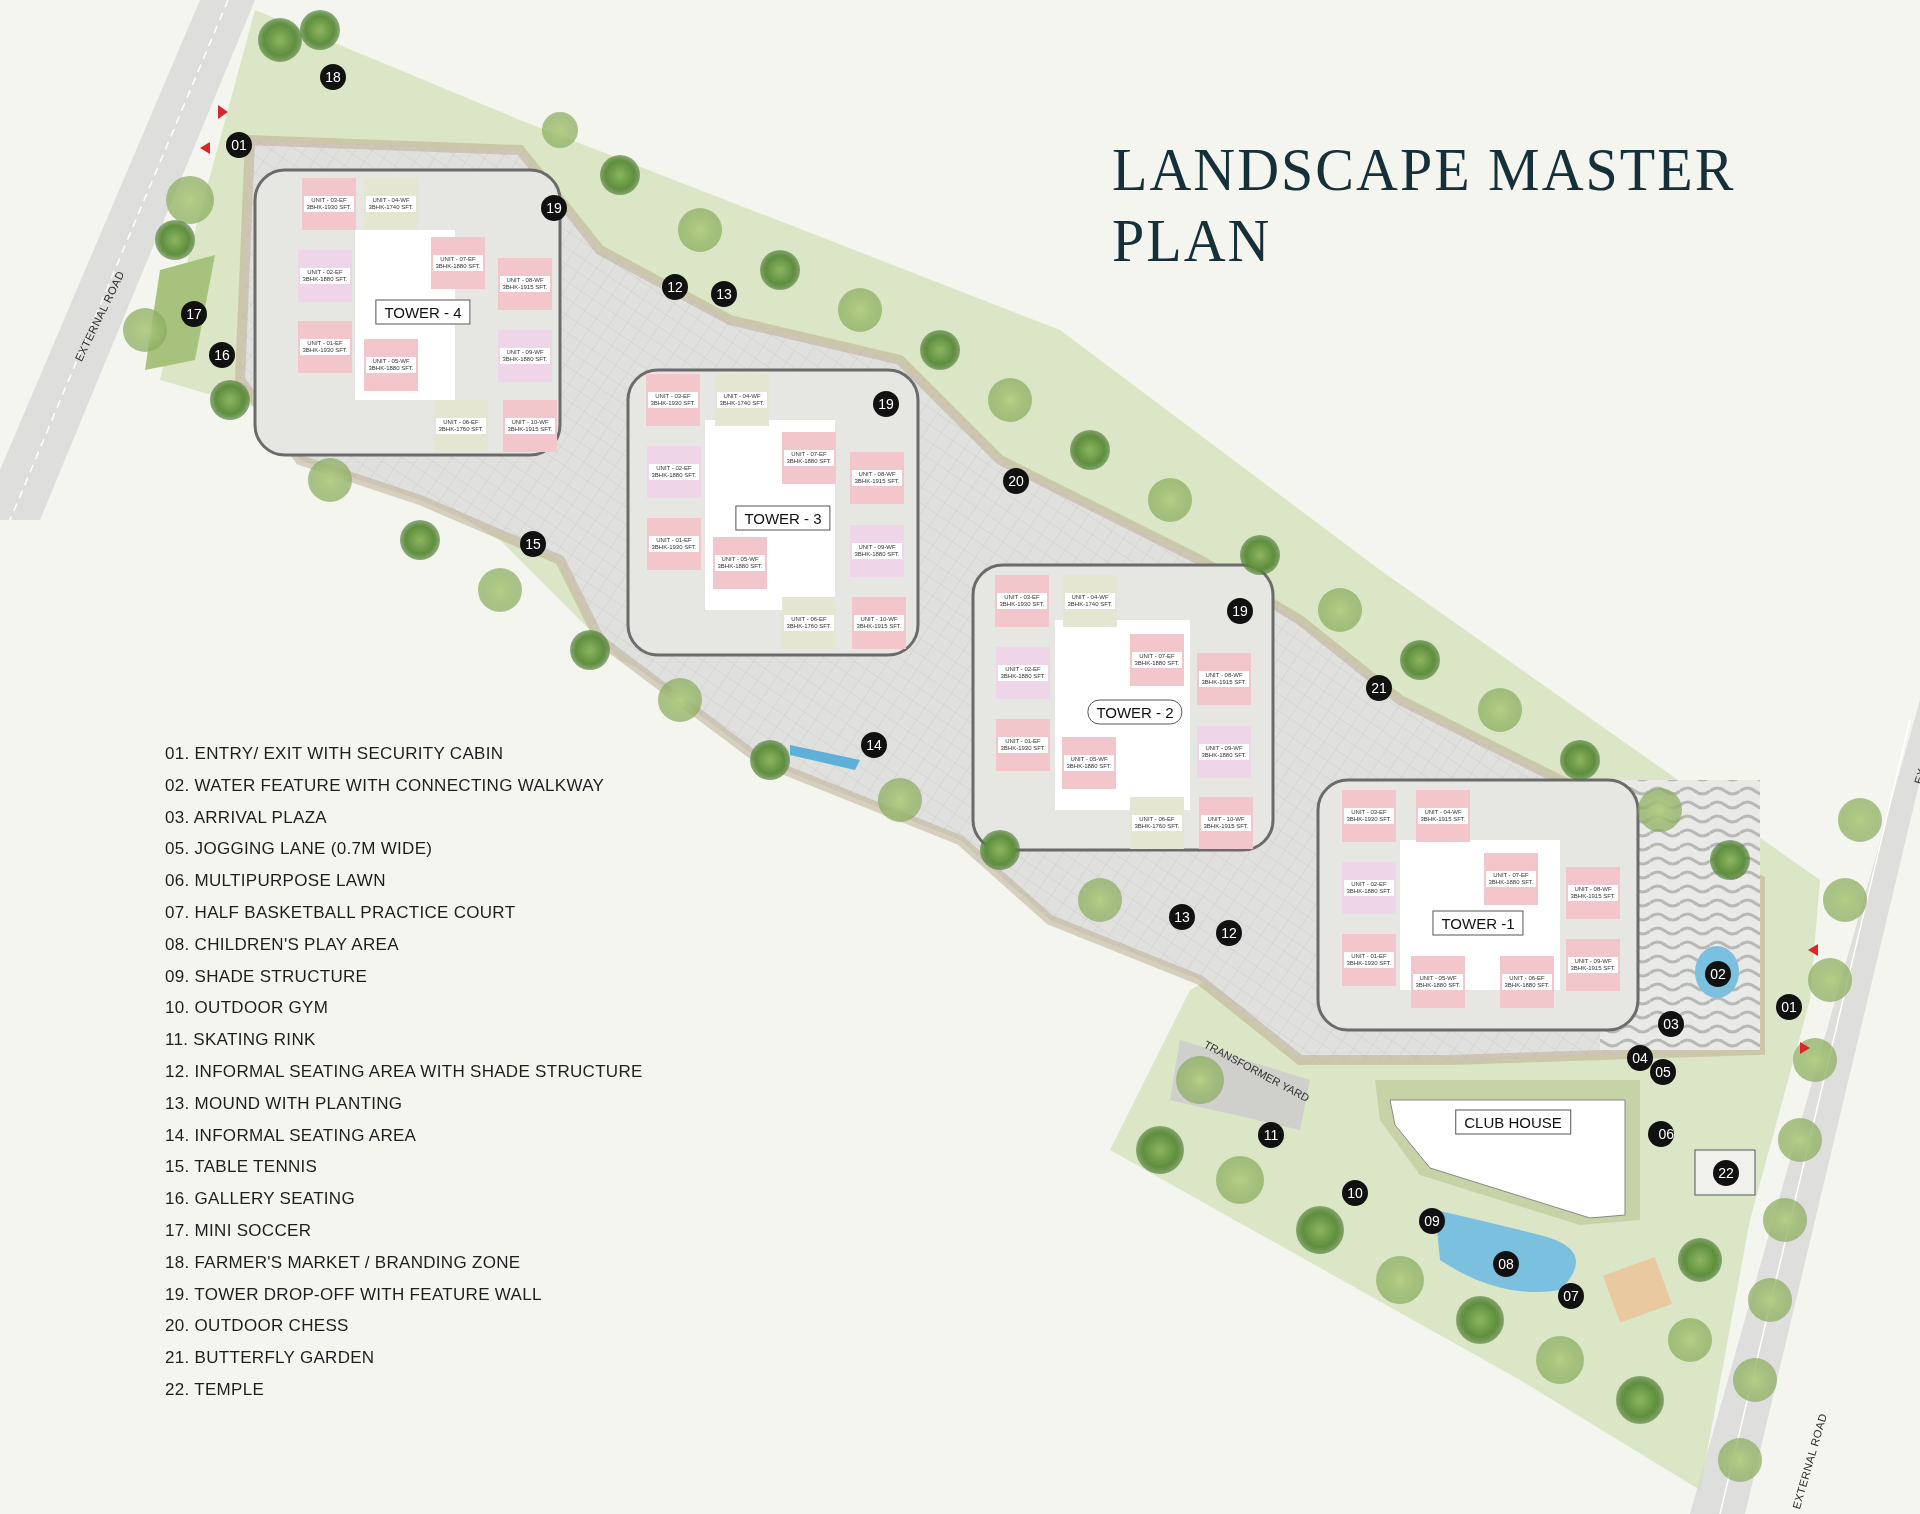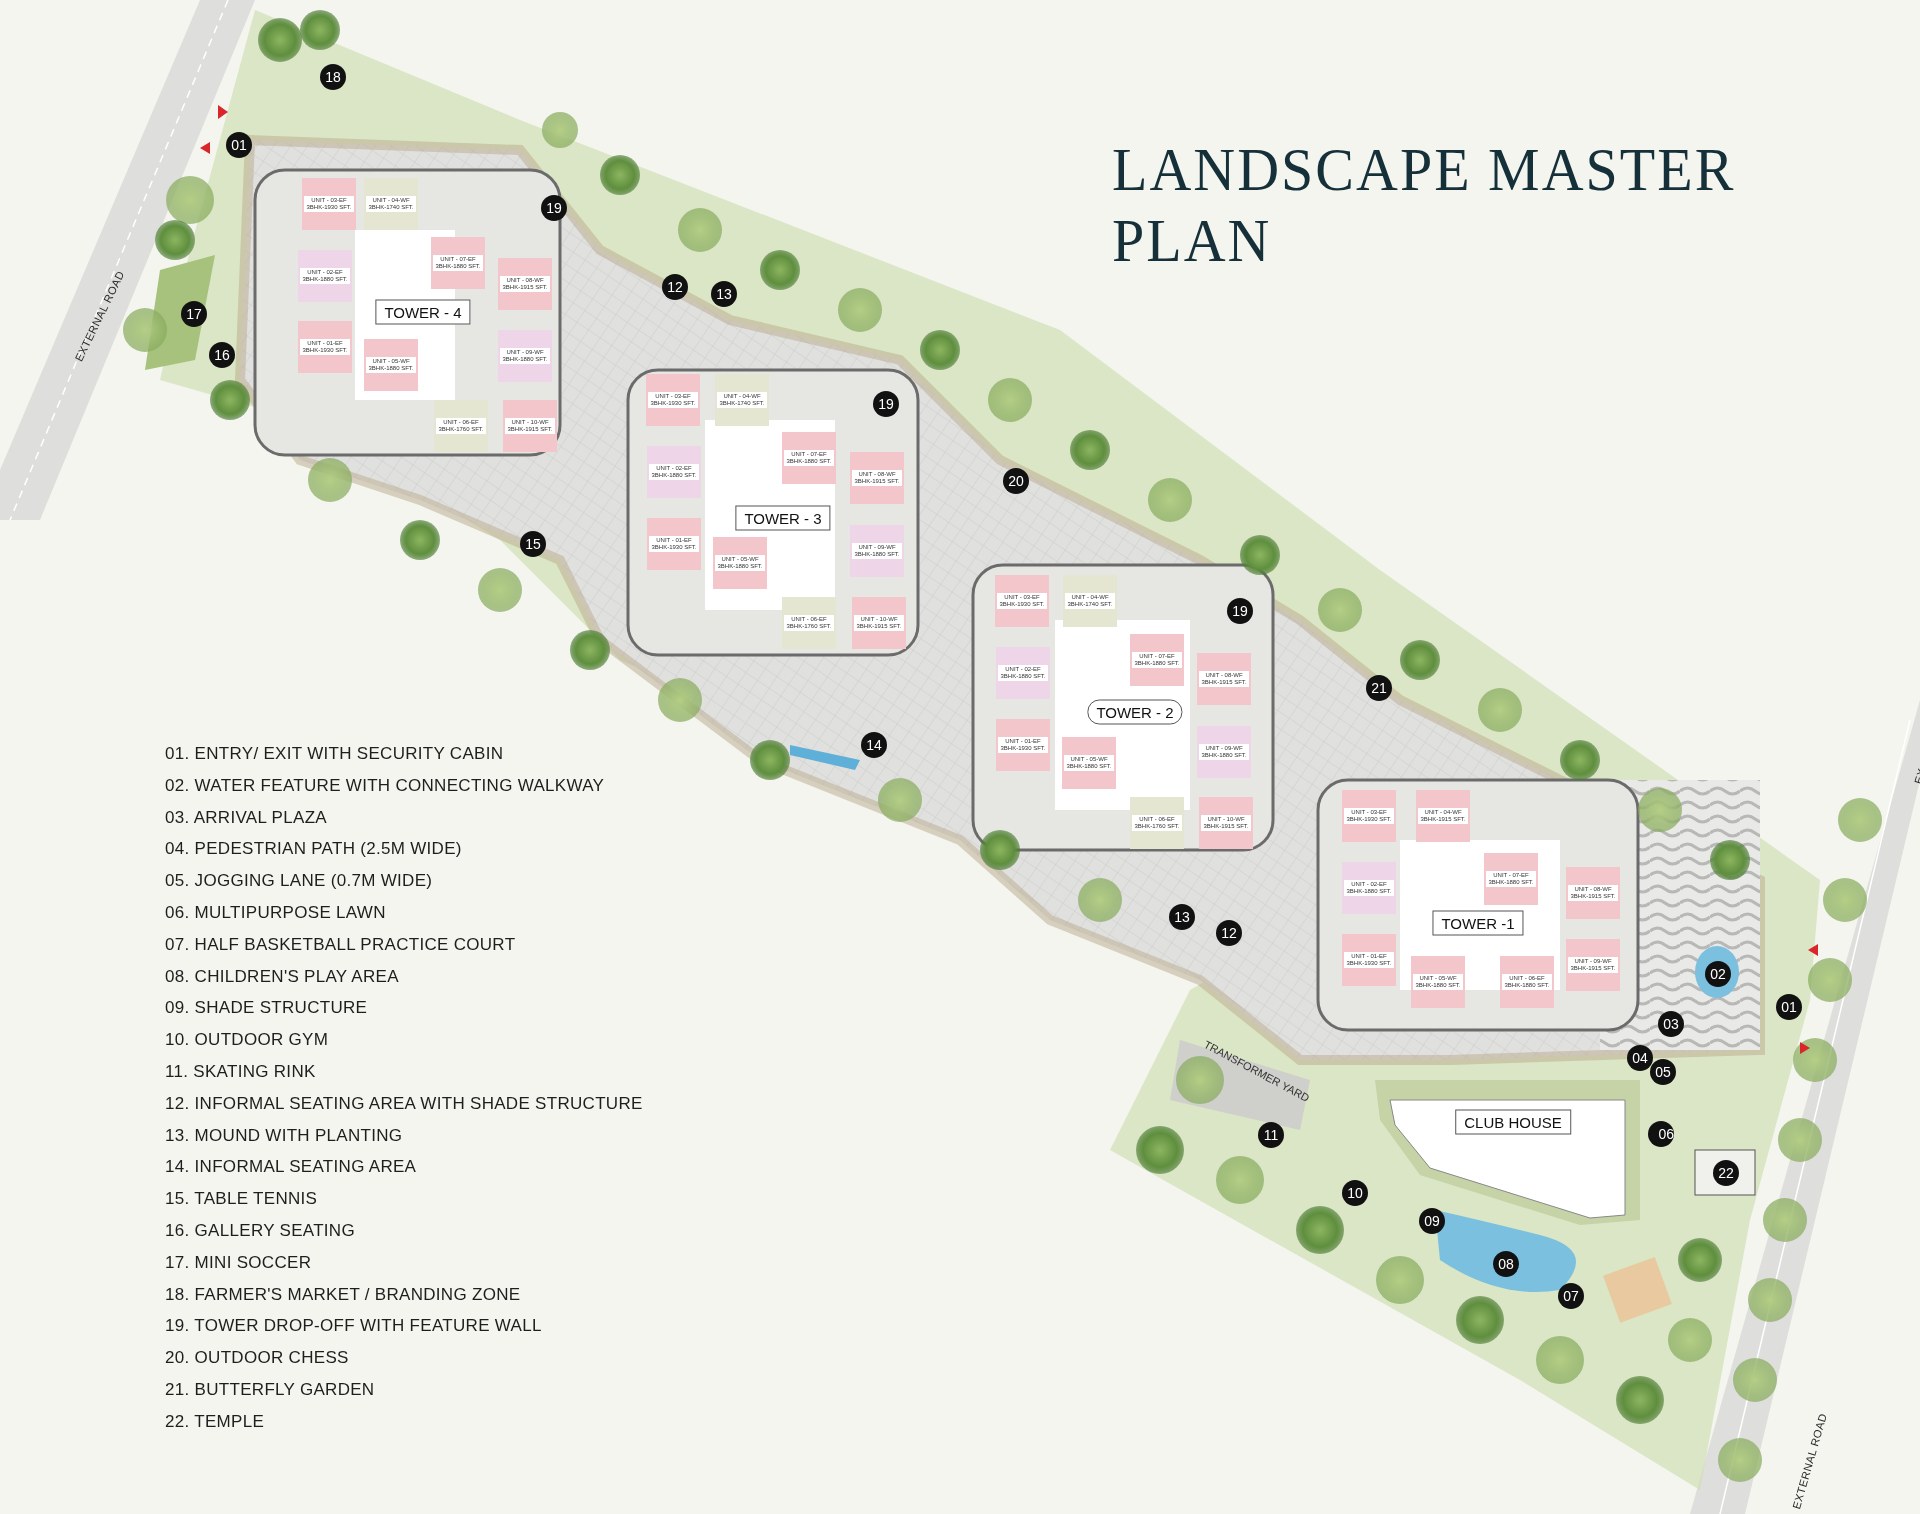--- a/index.html
+++ b/index.html
@@ -448,21 +448,20 @@
     <div class="marker" style="left: 1726px; top: 1173px;">22</div>
     <div class="marker" style="left: 1432px; top: 1221px;">09</div>
     <div class="marker" style="left: 1506px; top: 1264px;">08</div>
     <div class="marker" style="left: 1571px; top: 1296px; text-align: center;">07</div>
   </div>
 
 <div class="legend" id="legend">
     <div class="legend-item"><span class="legend-num">01.</span> <span>ENTRY/ EXIT WITH SECURITY CABIN</span></div>
     <div class="legend-item"><span class="legend-num">02.</span> <span>WATER FEATURE WITH CONNECTING WALKWAY</span></div>
     <div class="legend-item"><span class="legend-num">03.</span> <span>ARRIVAL PLAZA</span></div>
-    <div class="legend-item"><span class="legend-num">04.</span> <span>PEDESTRIAN PATH (2.5M WIDE)</span></div>
     <div class="legend-item"><span class="legend-num">05.</span> <span>JOGGING LANE (0.7M WIDE)</span></div>
     <div class="legend-item"><span class="legend-num">06.</span> <span>MULTIPURPOSE LAWN</span></div>
     <div class="legend-item"><span class="legend-num">07.</span> <span>HALF BASKETBALL PRACTICE COURT</span></div>
     <div class="legend-item"><span class="legend-num">08.</span> <span>CHILDREN'S PLAY AREA</span></div>
     <div class="legend-item"><span class="legend-num">09.</span> <span>SHADE STRUCTURE</span></div>
     <div class="legend-item"><span class="legend-num">10.</span> <span>OUTDOOR GYM</span></div>
     <div class="legend-item"><span class="legend-num">11.</span> <span>SKATING RINK</span></div>
     <div class="legend-item"><span class="legend-num">12.</span> <span>INFORMAL SEATING AREA WITH SHADE STRUCTURE</span></div>
     <div class="legend-item"><span class="legend-num">13.</span> <span>MOUND WITH PLANTING</span></div>
     <div class="legend-item"><span class="legend-num">14.</span> <span>INFORMAL SEATING AREA</span></div>

